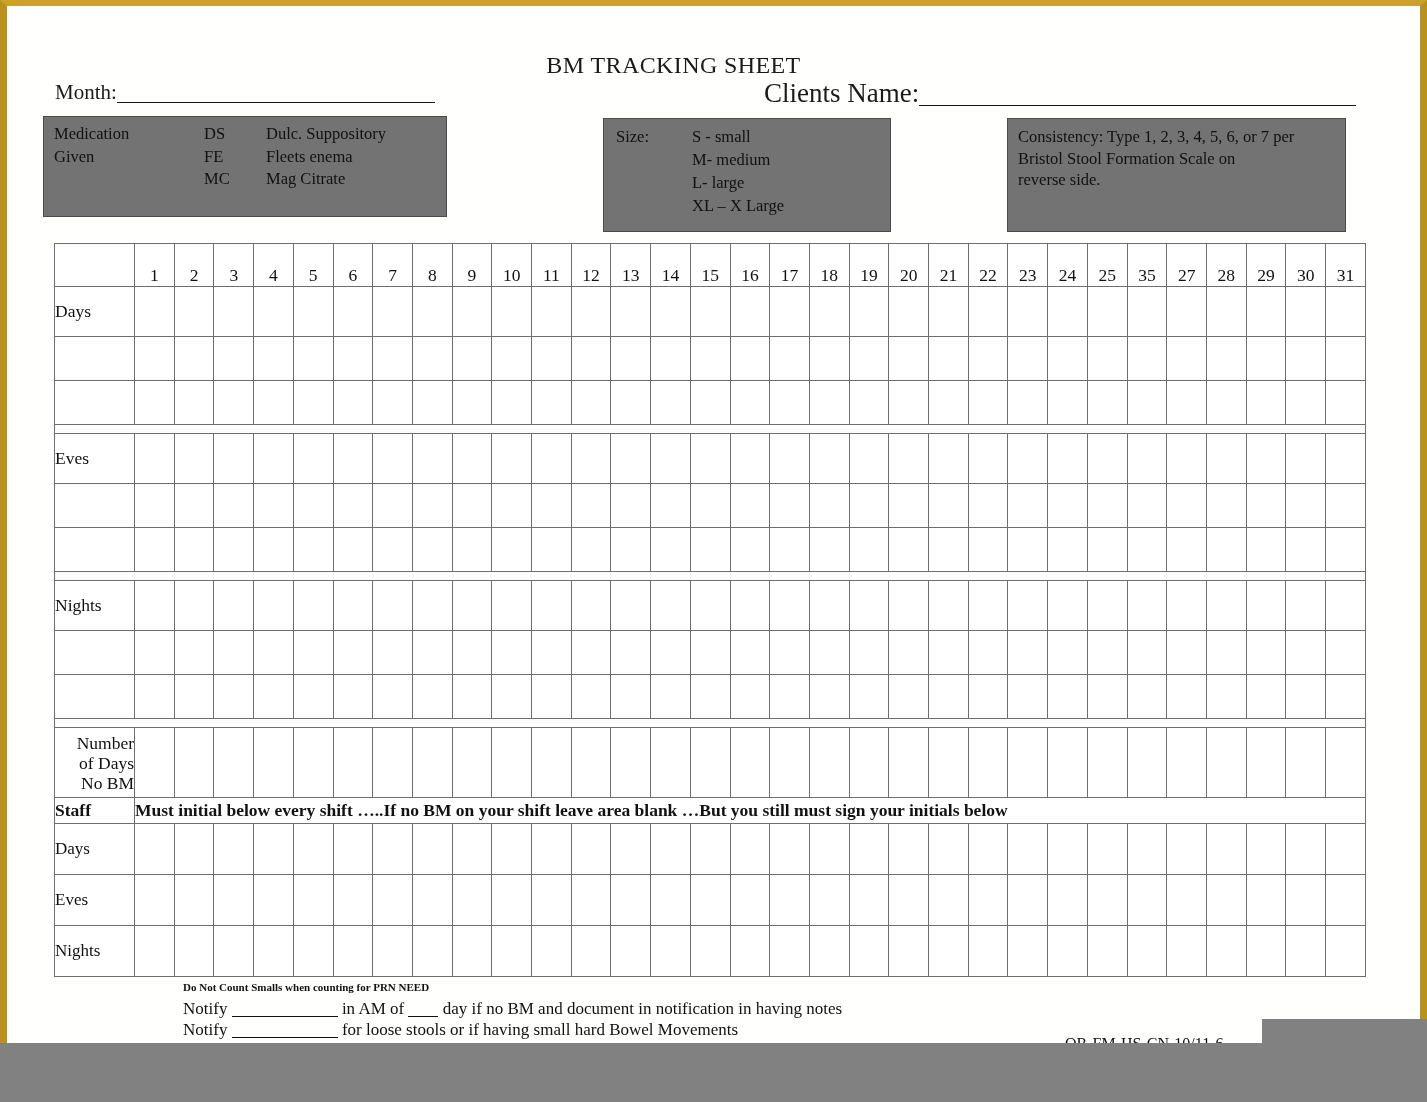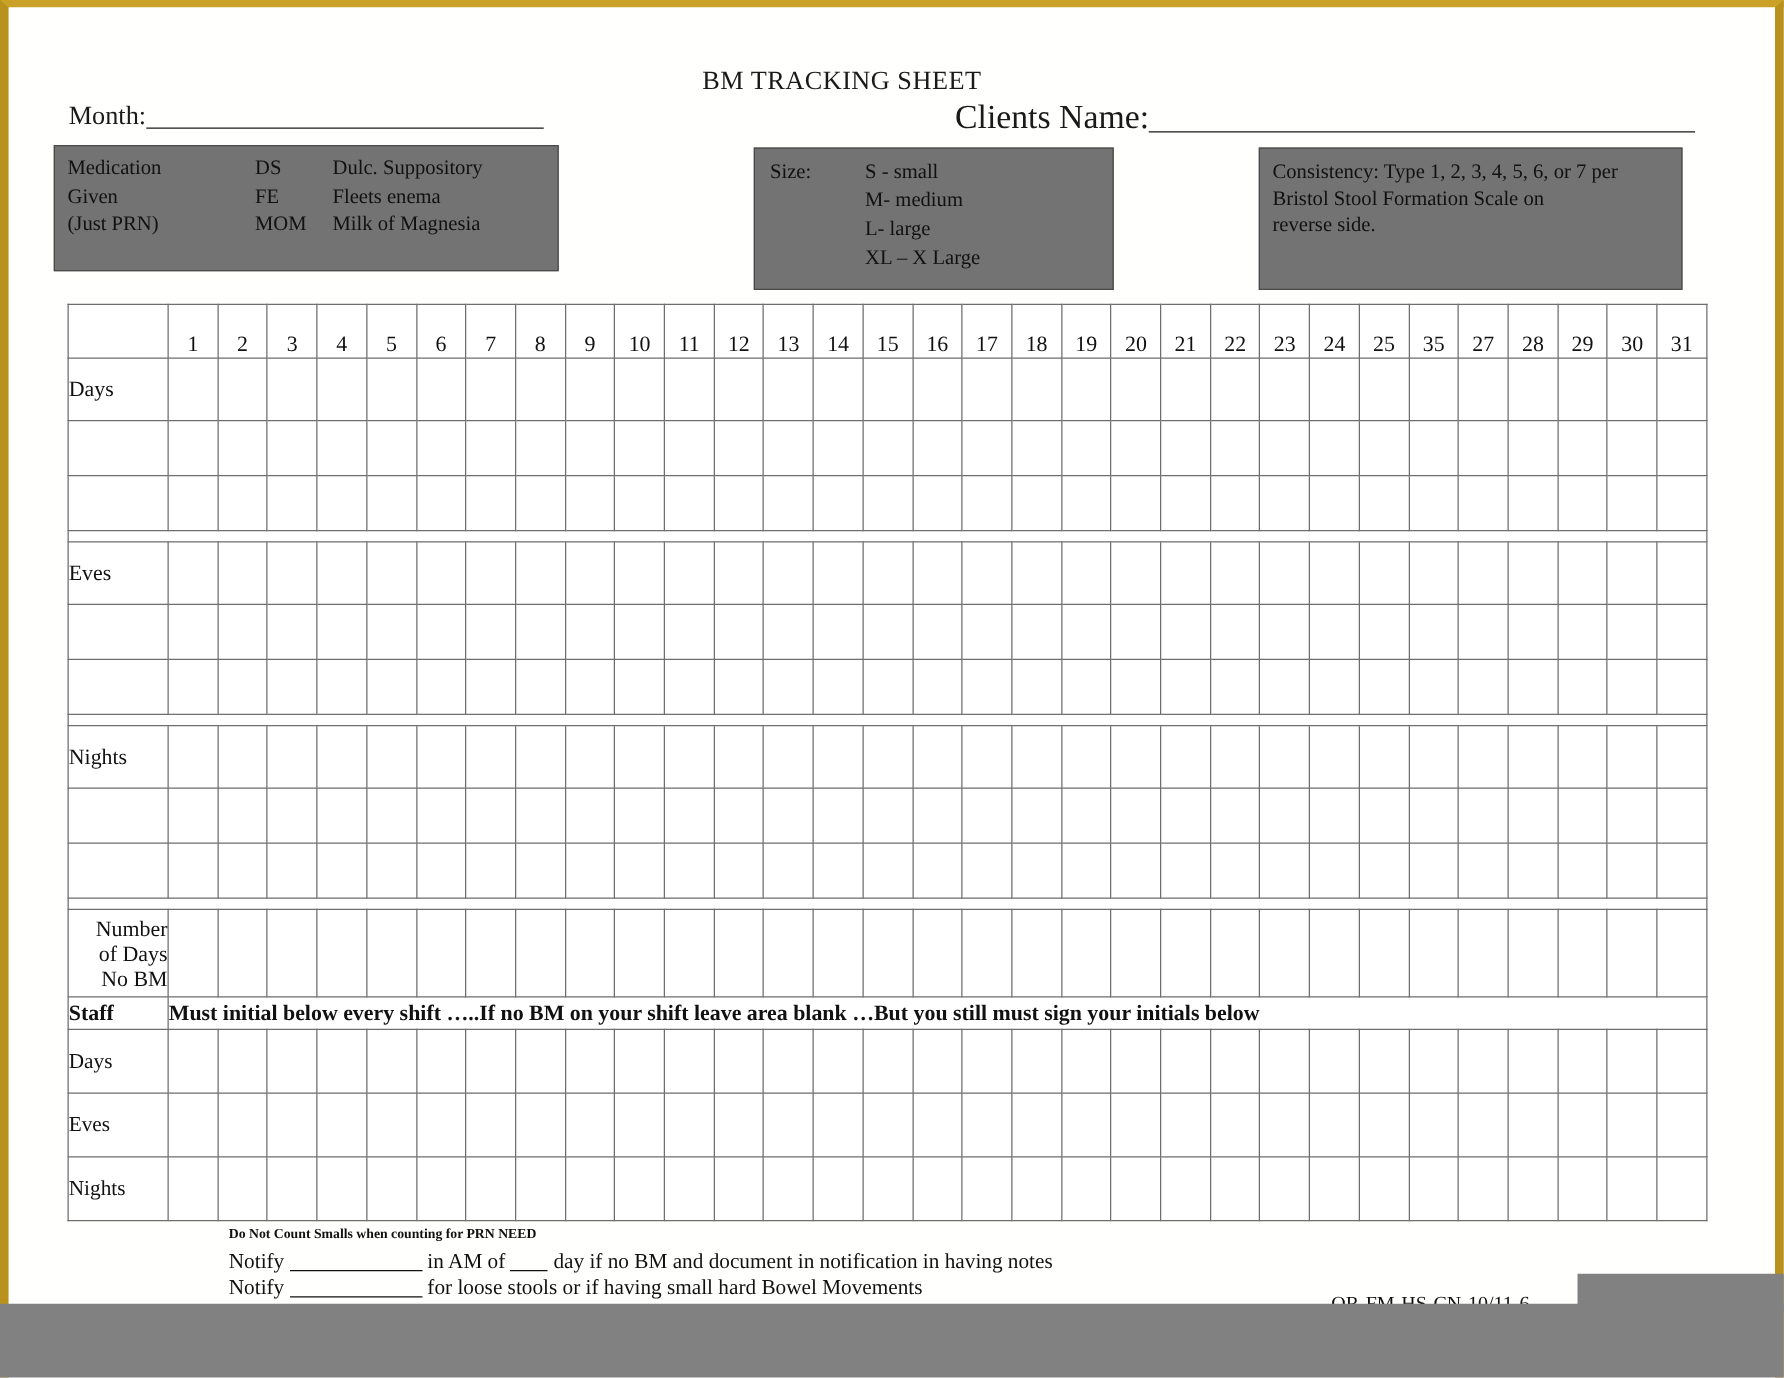--- a/index.html
+++ b/index.html
@@ -31,21 +31,21 @@
     left: 0; top: 0; right: 0; bottom: 0;
     background: #fffffd;
   }
 
   
   #doc-title {
     position: absolute;
     left: 0; right: 0;
     top: 46px;
     text-align: center;
-    font-size: 21px;
+    font-size: 24px;
     letter-spacing: .4px;
     color: #1a1a1a;
     padding-right: 80px;
   }
   #month-line {
     position: absolute;
     left: 48px;
     top: 74px;
     font-size: 21px;
     color: #1a1a1a;
@@ -240,23 +240,23 @@
           <td class="c1">Medication</td>
           <td class="c2">DS</td>
           <td>Dulc. Suppository</td>
         </tr>
         <tr>
           <td class="c1">Given</td>
           <td class="c2">FE</td>
           <td>Fleets enema</td>
         </tr>
         <tr>
-          <td class="c1">(Just PRN)</td>
-          <td class="c2">MOM</td>
-          <td>Milk of Magnesia</td>
+          <td class="c1"></td>
+          <td class="c2">MC</td>
+          <td>Mag Citrate</td>
         </tr>
       </tbody>
         </table>
     </div>
 
     <div class="legend-box" id="box-size">
       <table>
         <tbody>
             <tr>
           <td class="c1">Size:</td>

